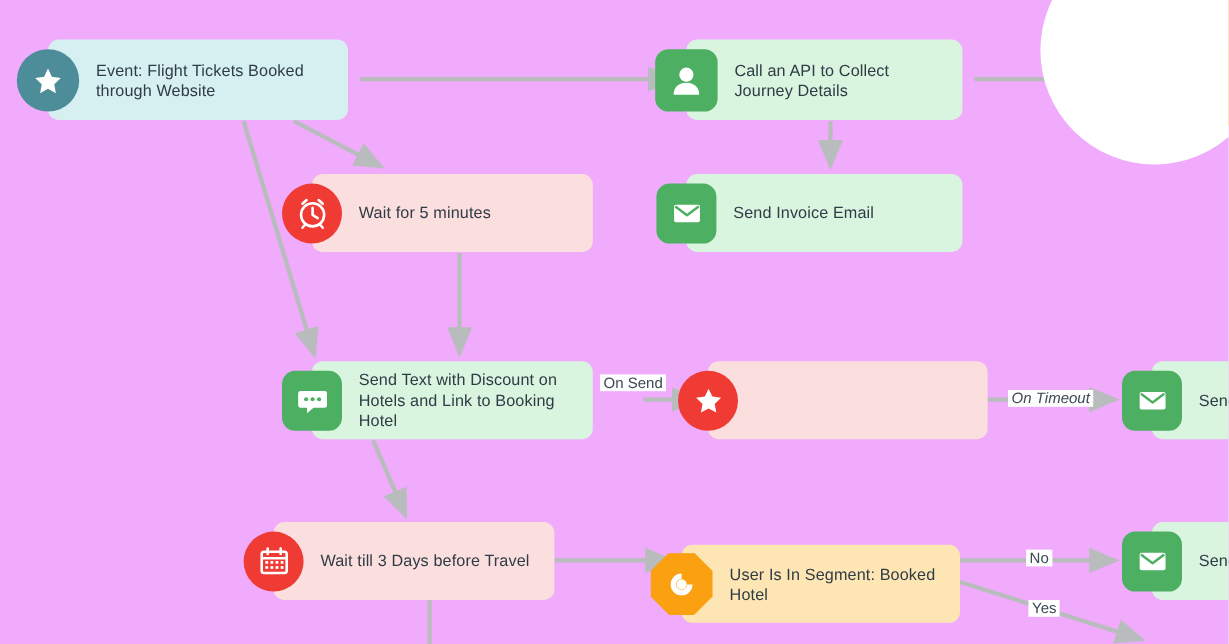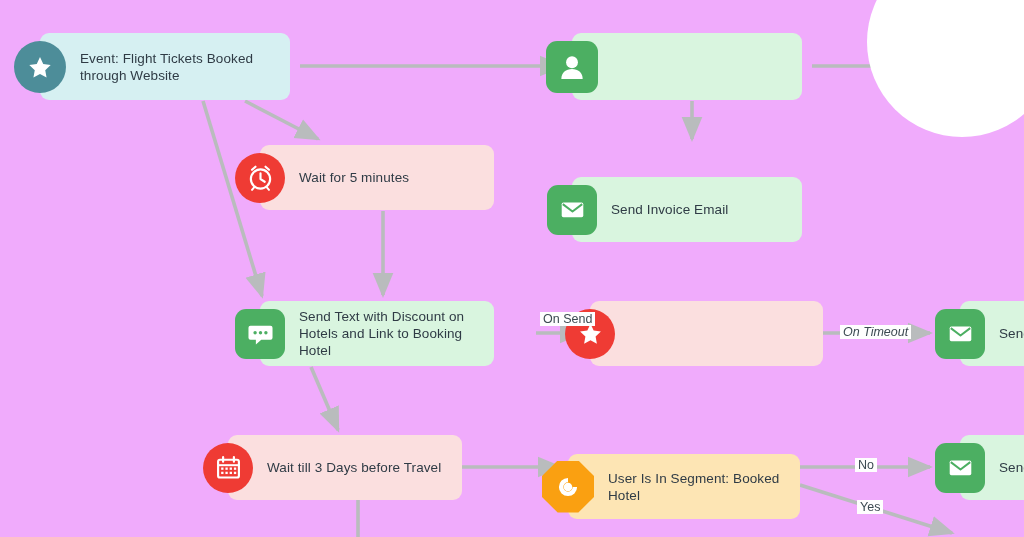--- a/index.html
+++ b/index.html
@@ -137,36 +137,37 @@
         <div class="node-label">Event: Flight Tickets Booked through Website</div>
       </div>
       <div class="node theme-green" style="left: 572px; top: 33px; width: 230px; height: 67px; padding-left: 40px;">
         <div class="node-body"></div>
         <div class="node-icon ic-rounded" style="width: 52px; height: 52px; background: rgb(76, 175, 98); position: absolute; left: -26px; top: 7.5px;">
           <svg width="38" height="38" viewBox="0 0 48 48">
             <circle cx="24" cy="18" r="7.5" fill="#fff"></circle>
             <path d="M10.5 39 c0 -8 6 -12.5 13.5 -12.5 S37.5 31 37.5 39 z" fill="#fff"></path>
           </svg>
         </div>
+        <div class="node-label">Call an API to Collect Journey Details</div>
       </div>
       <div class="node theme-red" style="left: 260px; top: 145px; width: 234px; height: 65px; padding-left: 39px;">
         <div class="node-body"></div>
         <div class="node-icon ic-circle" style="width: 50px; height: 50px; background: rgb(239, 59, 52); position: absolute; left: -25px; top: 7.5px;">
           <svg width="37" height="37" viewBox="0 0 48 48">
             <circle cx="24" cy="26" r="12.5" fill="none" stroke="#fff" stroke-width="2.8"></circle>
             <path d="M24 18.5 V26 L29.5 29.5" fill="none" stroke="#fff" stroke-width="2.8" stroke-linecap="round" stroke-linejoin="round"></path>
             <path d="M13 14 L17.5 10" stroke="#fff" stroke-width="2.8" stroke-linecap="round"></path>
             <path d="M35 14 L30.5 10" stroke="#fff" stroke-width="2.8" stroke-linecap="round"></path>
             <path d="M16 36.5 L13 40" stroke="#fff" stroke-width="2.6" stroke-linecap="round"></path>
             <path d="M32 36.5 L35 40" stroke="#fff" stroke-width="2.6" stroke-linecap="round"></path>
           </svg>
         </div>
         <div class="node-label">Wait for 5 minutes</div>
       </div>
-      <div class="node theme-green" style="left: 572px; top: 145px; width: 230px; height: 65px; padding-left: 39px; margin-top: 32px;">
+      <div class="node theme-green" style="left: 572px; top: 145px; width: 230px; height: 65px; padding-left: 39px;">
         <div class="node-body"></div>
         <div class="node-icon ic-rounded" style="width: 50px; height: 50px; background: rgb(76, 175, 98); position: absolute; left: -25px; top: 7.5px;">
           <svg width="37" height="37" viewBox="0 0 48 48">
             <rect x="10" y="15" width="28" height="19" rx="2.2" fill="#fff"></rect>
             <path d="M11.4 17 L24 26.5 L36.6 17" fill="none" stroke="#4caf62" stroke-width="2.6" stroke-linejoin="round"></path>
           </svg>
         </div>
         <div class="node-label">Send Invoice Email</div>
       </div>
       <div class="node theme-green" style="left: 260px; top: 301px; width: 234px; height: 65px; padding-left: 39px;">
@@ -248,21 +249,21 @@
             <circle cx="17" cy="23" r="2.2" fill="#4caf62"></circle>
             <circle cx="24" cy="23" r="2.2" fill="#4caf62"></circle>
             <circle cx="31" cy="23" r="2.2" fill="#4caf62"></circle>
           </svg>
         </div>
         <div class="node-label"></div>
       </div>
     </div>
 
   <div id="edge-labels">
-      <div class="edge-label" style="left: 500px; top: 312px; margin-left: 40px;">On Send</div>
+      <div class="edge-label" style="left: 500px; top: 312px;">On Send</div>
       <div class="edge-label" style="left: 840px; top: 325px; font-style: italic;">On Timeout</div>
       <div class="edge-label" style="left: 855px; top: 458px;">No</div>
       <div class="edge-label" style="left: 857px; top: 500px;">Yes</div>
     </div>
 
   <div id="zoom-badge" style="width: 176px; height: 176px; left: 874px; top: -46px; background: rgb(252, 163, 17);">
     <span class="ring"></span>
     <svg width="78" height="78" viewBox="0 0 48 48">
       <circle cx="20" cy="20" r="13.5" fill="none" stroke="#ffffff" stroke-width="3.2"></circle>
       <line x1="20" y1="13.5" x2="20" y2="26.5" stroke="#ffffff" stroke-width="3.2" stroke-linecap="round"></line>

